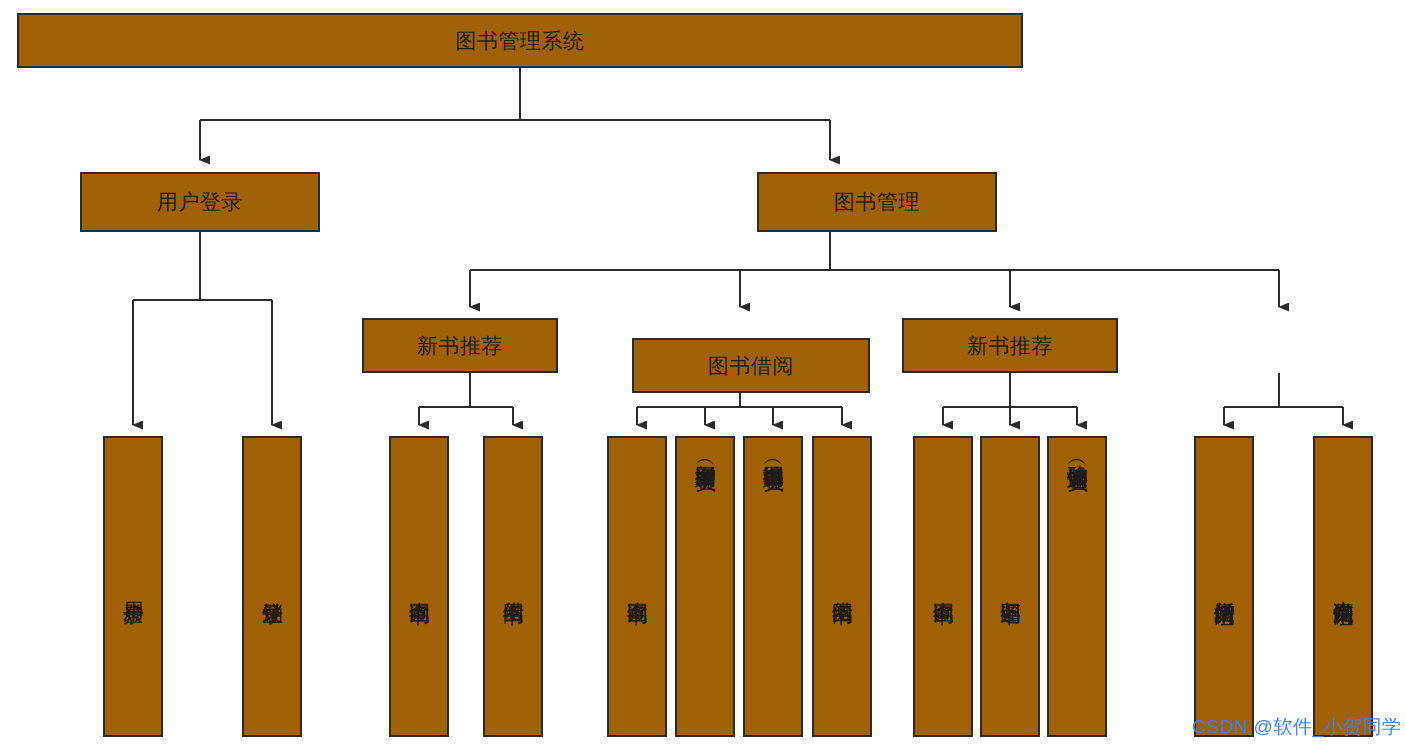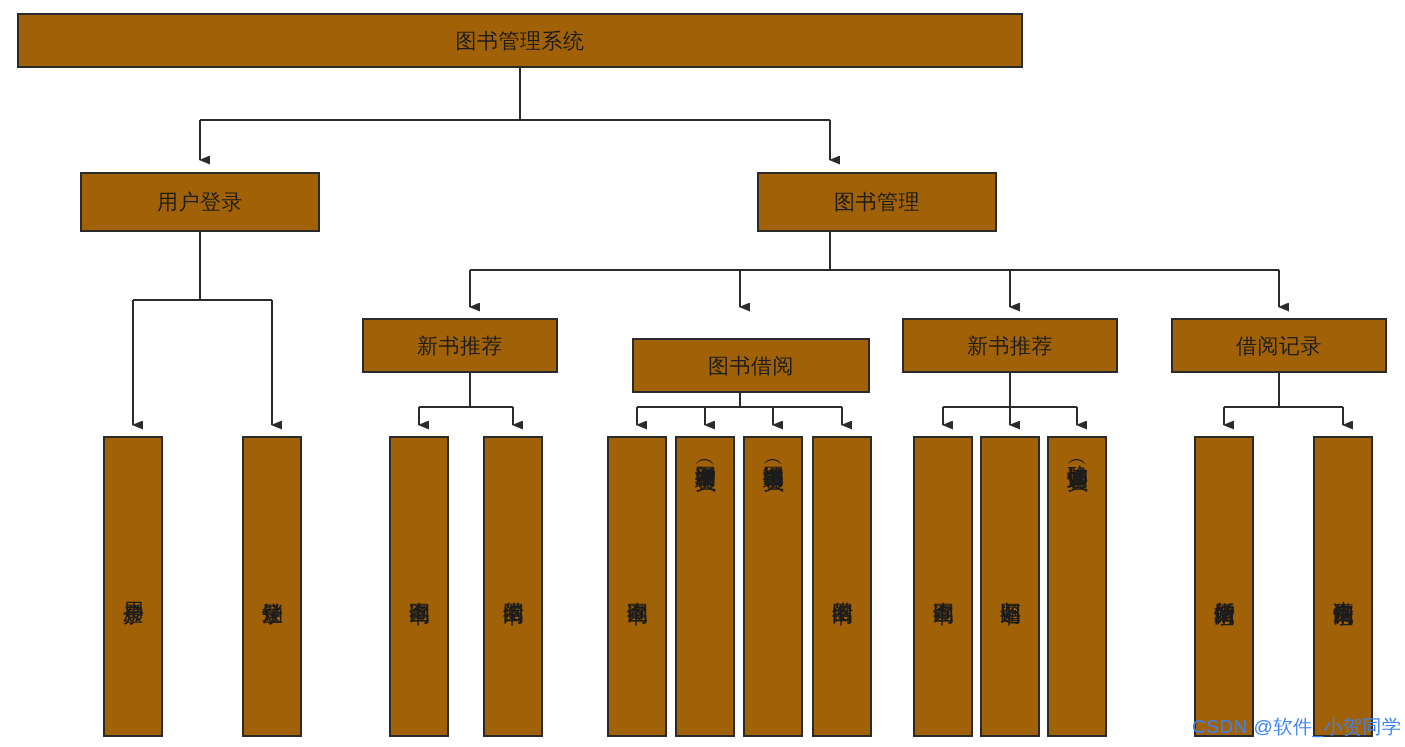--- a/index.html
+++ b/index.html
@@ -119,21 +119,20 @@
   </svg>
 
   <div class="node horizontal" style="left:17px; top:13px; width:1006px; height:55px;">图书管理系统</div>
 
   <div class="node horizontal" style="left:80px; top:172px; width:240px; height:60px;">用户登录</div>
   <div class="node horizontal" style="left:710px; top:172px; width:240px; height:60px;margin-left:47px;">图书管理</div>
 
   <div class="node horizontal" style="left:362px; top:318px; width:196px; height:55px;">新书推荐</div>
   <div class="node horizontal" style="left:632px; top:318px; width:238px; height:55px;margin-top:20px;">图书借阅</div>
   <div class="node horizontal" style="left:902px; top:318px; width:216px; height:55px;">新书推荐</div>
-  <div class="node horizontal" style="left:1171px; top:318px; width:216px; height:55px;">借阅记录</div>
 
   <div class="node vertical" style="left:103px; top:436px; width:60px; height:301px;">用户登录</div>
   <div class="node vertical" style="left:242px; top:436px; width:60px; height:301px;">注销登录</div>
 
   <div class="node vertical" style="left:389px; top:436px; width:60px; height:301px;">查询图书</div>
   <div class="node vertical" style="left:483px; top:436px; width:60px; height:301px;">借阅图书</div>
 
   <div class="node vertical" style="left:607px; top:436px; width:60px; height:301px;">查询图书</div>
   <div class="node vertical top-align" style="left:675px; top:436px; width:60px; height:301px;">新增图书（管理员）</div>
   <div class="node vertical top-align" style="left:743px; top:436px; width:60px; height:301px;">编辑图书（管理员）</div>

